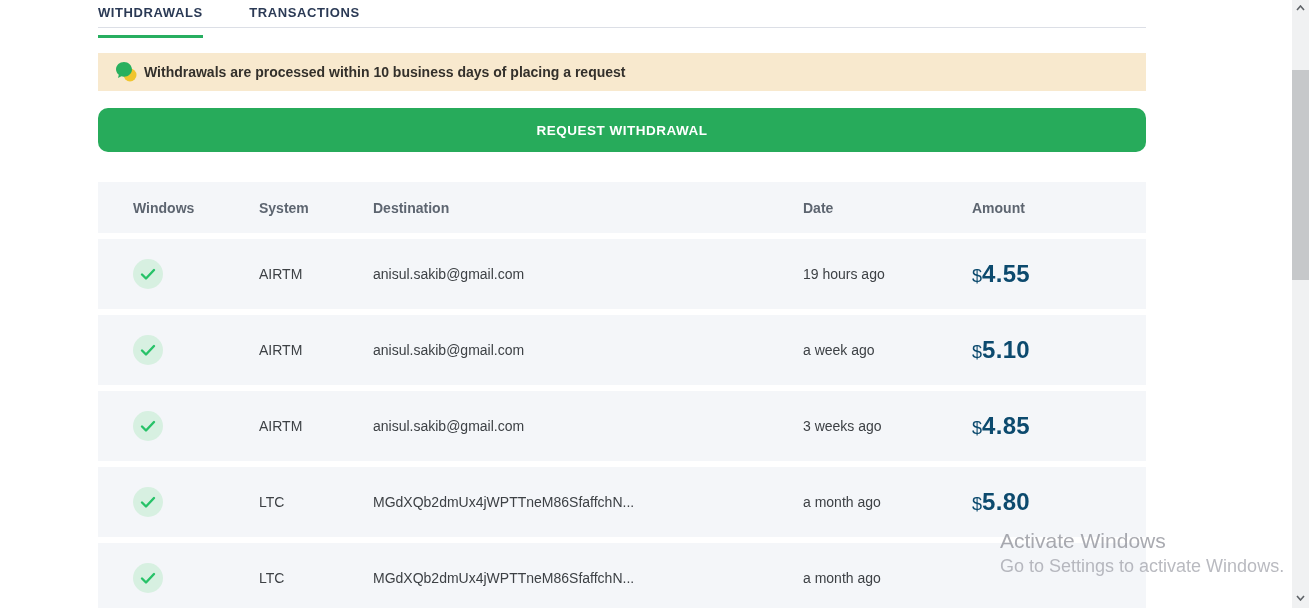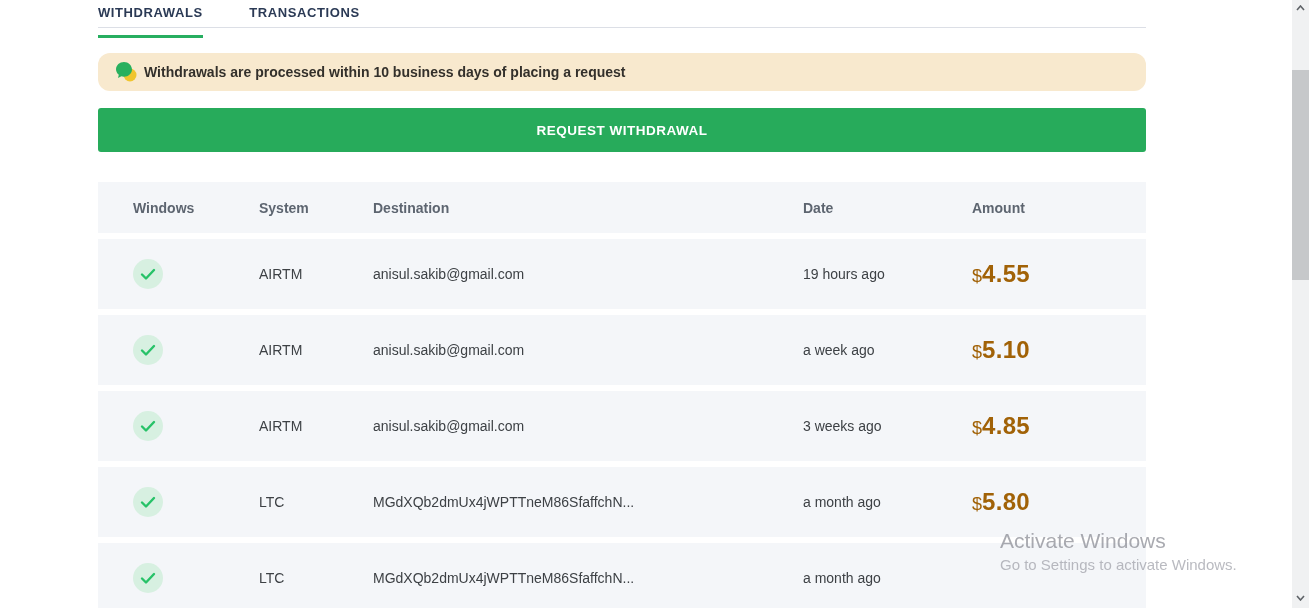--- a/index.html
+++ b/index.html
@@ -9,51 +9,51 @@
   .content { position:absolute; left:98px; top:0; width:1048px; }
 
   
   .tabs { position:relative; height:28px; border-bottom:1px solid #dcdfe6; }
   .tab { display:inline-block; margin-top:-4px; padding:9px 0 18px 0; font-size:13px; font-weight:700;
     letter-spacing:.6px; color:#2b3a55; cursor:pointer; }
   .tab.active { border-bottom:3px solid #27ae60; padding-bottom:15px; }
   .tab + .tab { margin-left:42px; }
 
   
-  .notice { margin-top:25px; height:38px; background:#f8e9ce; border-radius:12px;
+  .notice { margin-top:25px; height:38px; background:#f8e9ce; border-radius:0;
     display:flex; align-items:center; padding:0 16px; }
   .notice-icon { width:26px; height:22px; position:relative; flex:0 0 auto; }
   .notice-text { margin-left:4px; font-size:14px; font-weight:700; color:#33302b; }
 
   
   .req-btn { margin-top:17px; width:100%; height:44px; background:#27ab5b; border:none;
-    border-radius:3px; color:#fff; font-family:"Liberation Sans","DejaVu Sans",sans-serif;
+    border-radius:10px; color:#fff; font-family:"Liberation Sans","DejaVu Sans",sans-serif;
     font-size:13.5px; font-weight:700; letter-spacing:.5px; cursor:pointer; }
 
   
   .table { margin-top:30px; }
   .trow { display:grid; grid-template-columns:161px 114px 430px 169px 174px;
     align-items:center; background:#f4f6f9; }
   .thead { height:51px; }
   .thead .cell { font-size:14px; font-weight:700; color:#5d6570; }
   .tbody-row { height:70px; margin-top:6px; }
   .cell { font-size:14px; color:#3d4145; overflow:hidden; white-space:nowrap; }
   .cell.status { padding-left:35px; }
-  .cell.amount-cell { color:#a16207; }
+  .cell.amount-cell { color:#0c4a6e; }
   .amt-cur { font-size:18px; font-weight:400; }
   .amt-num { font-size:24px; font-weight:700; letter-spacing:.3px; }
 
   .check-badge { width:30px; height:30px; border-radius:50%; background:#d7f0e1;
     display:flex; align-items:center; justify-content:center; }
 
   
   .watermark { position:absolute; left:1000px; top:529px; z-index:60; pointer-events:none;
     font-family:"Liberation Sans","DejaVu Sans",sans-serif; }
   .wm1 { font-size:21px; font-weight:400; color:rgba(140,142,150,.75); }
-  .wm2 { margin-top:3px; font-size:15px; color:rgba(155,157,165,.70); }
+  .wm2 { margin-top:3px; font-size:18px; color:rgba(155,157,165,.70); }
 
   
   .scrollbar { position:absolute; right:0; top:0; width:17px; height:608px;
     background:#f0f1f2; z-index:70; }
   .sb-arrow { position:absolute; left:0; width:17px; height:16px; display:flex;
     align-items:center; justify-content:center; color:#5f6368; cursor:pointer; }
   .sb-arrow.up { top:0; }
   .sb-arrow.down { bottom:2px; }
   .sb-thumb { position:absolute; left:0; top:70px; width:17px; height:210px;
     background:#c6c8ca; cursor:pointer; }

